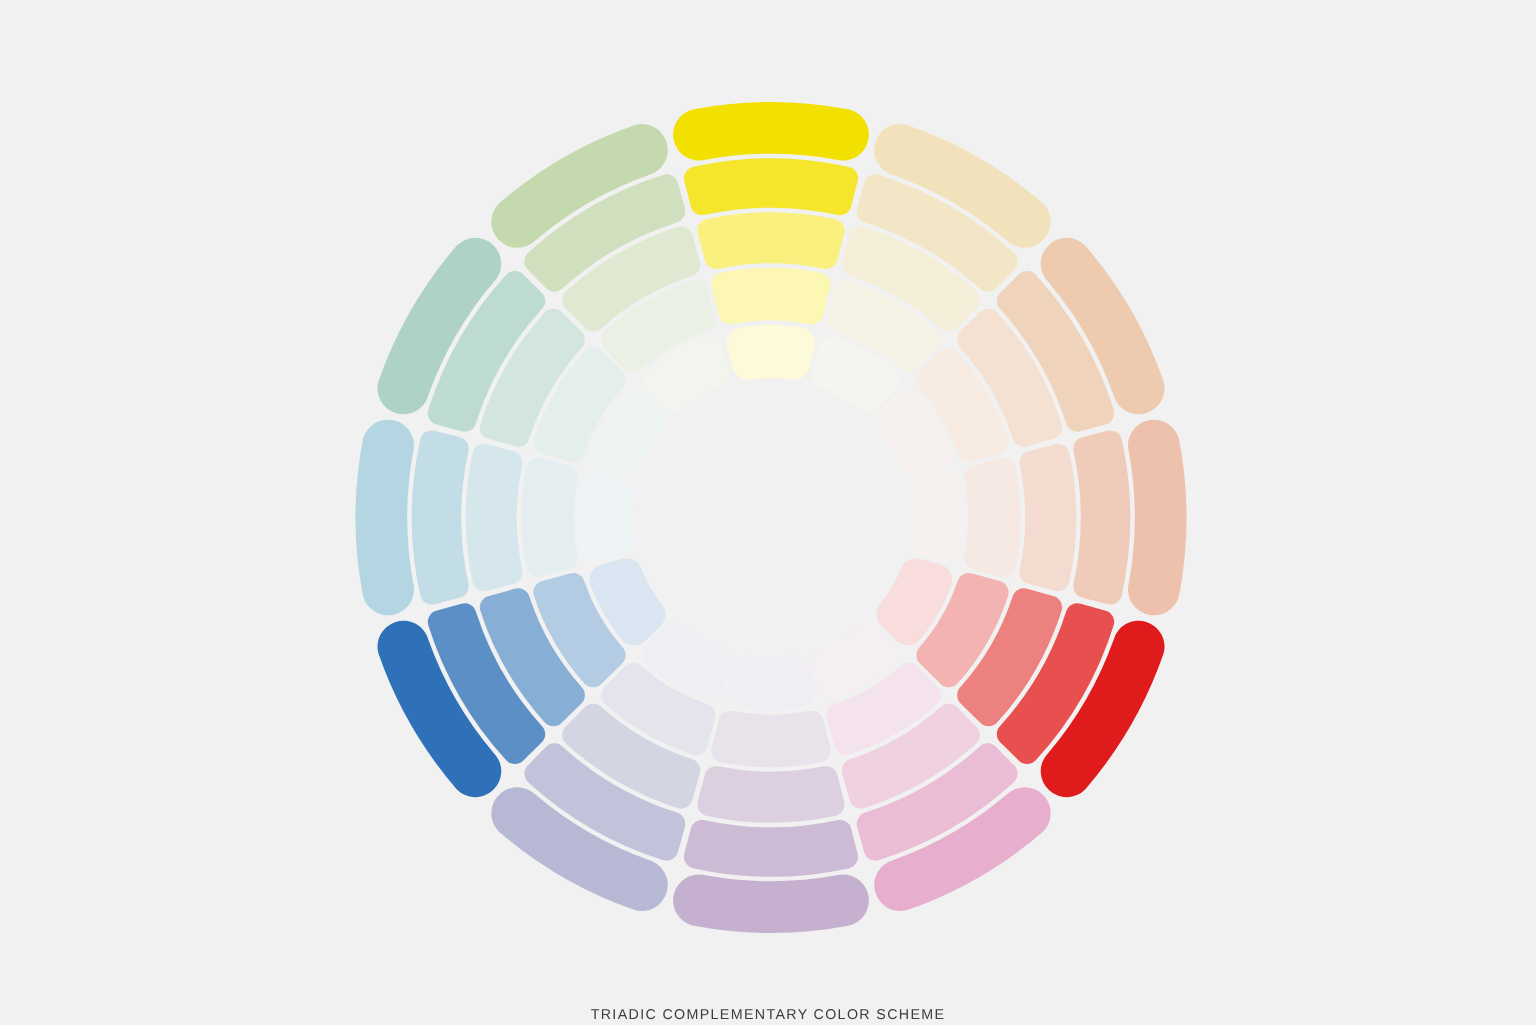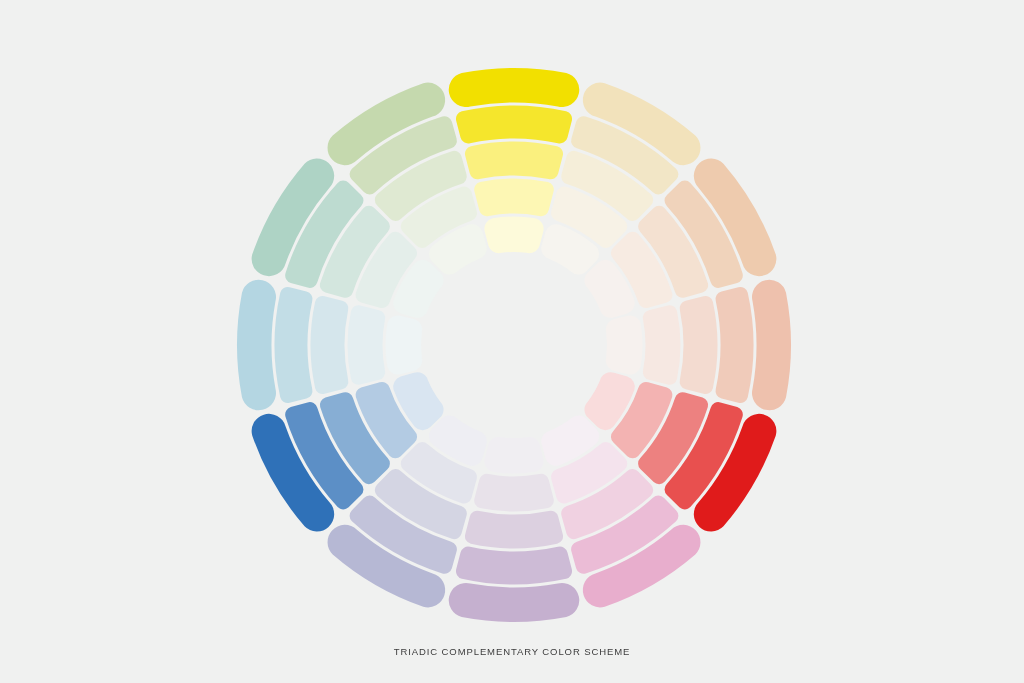--- a/index.html
+++ b/index.html
@@ -22,21 +22,21 @@
     height: 683px;
   }
   #color-wheel-svg {
     display: block;
     width: 1024px;
     height: 683px;
   }
   #caption {
     position: absolute;
     left: 0;
-    top: 646px;
+    top: 671px;
     width: 1024px;
     text-align: center;
     font-size: 9.5px;
     letter-spacing: 0.9px;
     color: #3c3c3c;
     font-family: "Liberation Sans", sans-serif;
     text-transform: uppercase;
     white-space: nowrap;
   }
 </style>

